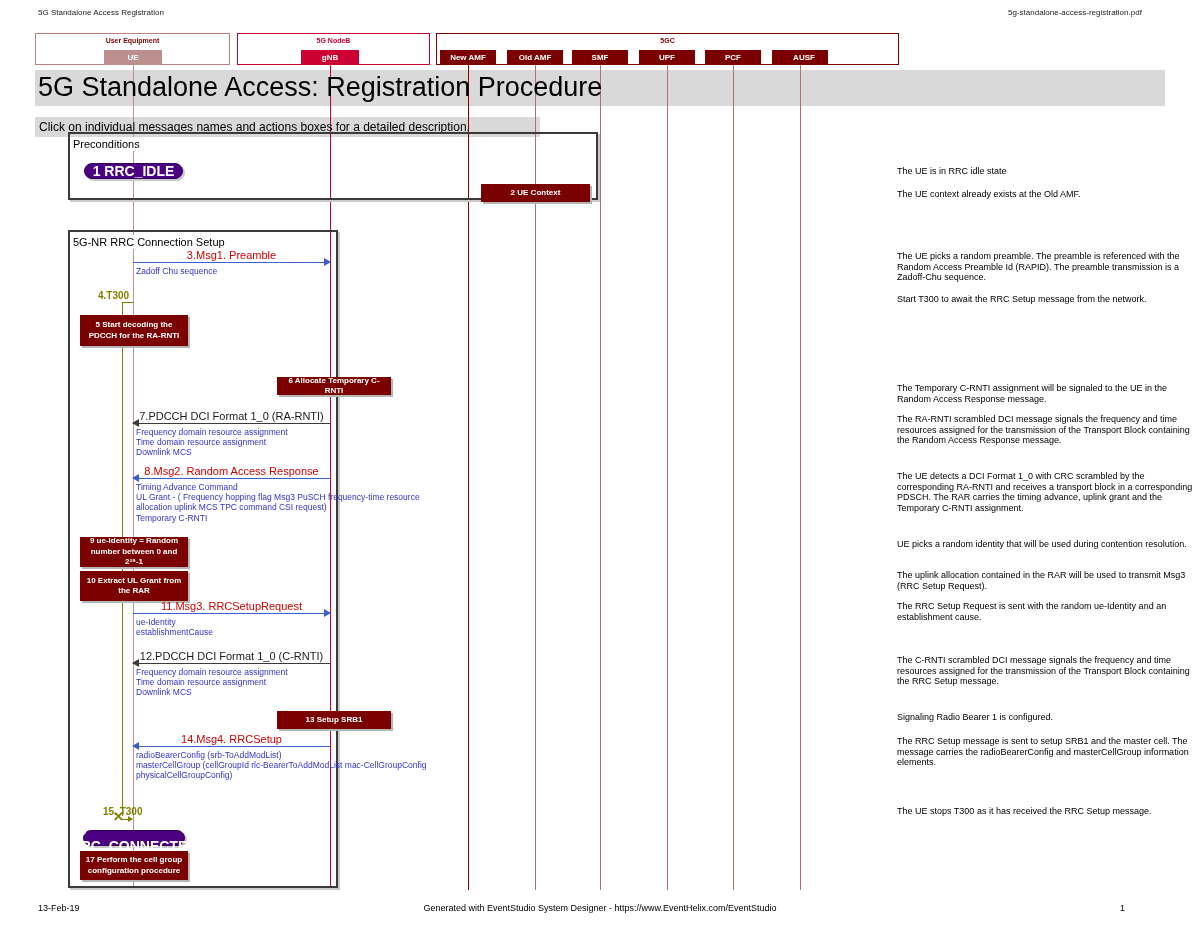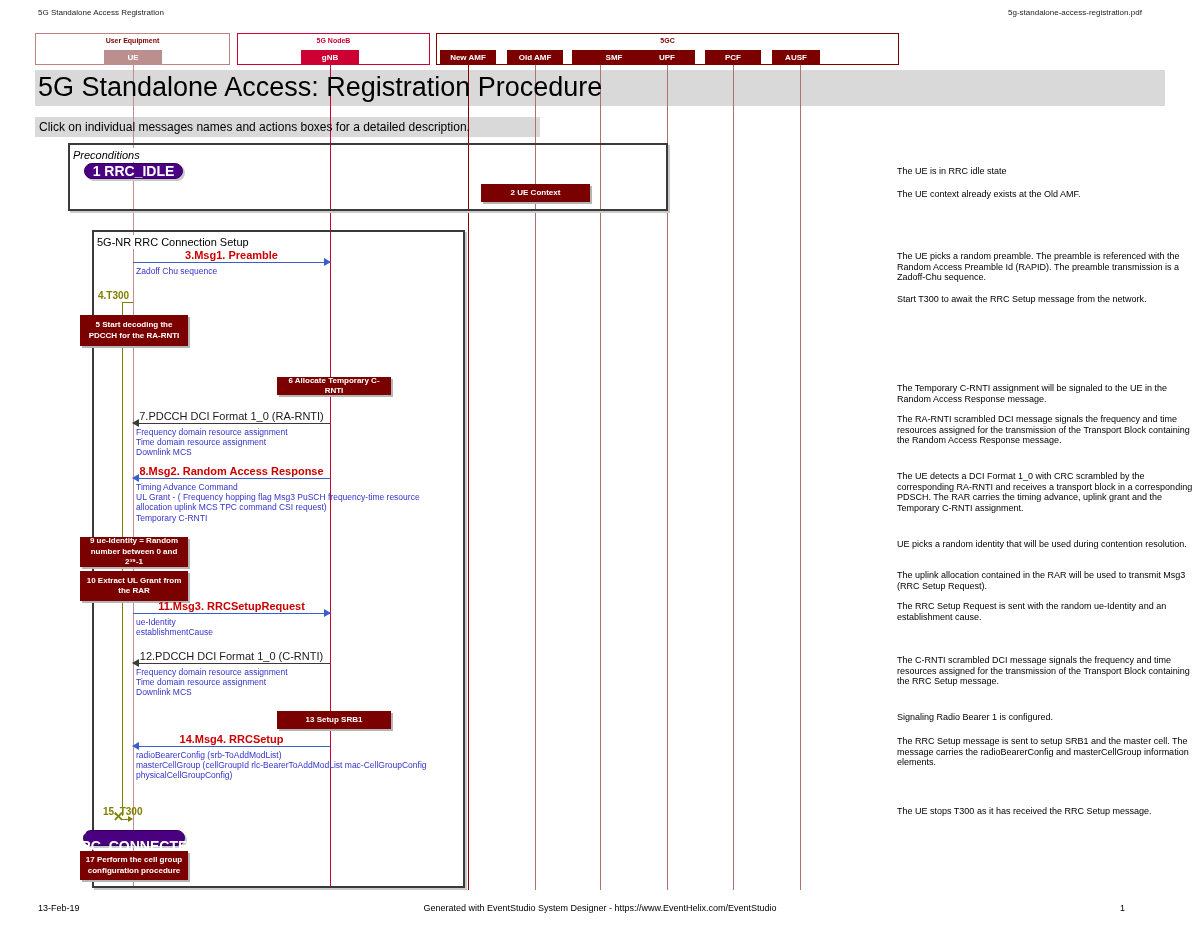--- a/index.html
+++ b/index.html
@@ -16,21 +16,21 @@
   .dark{background:#7b0000;}
   .sectionbox{position:absolute;border:2px solid #3a3a3a;box-sizing:border-box;z-index:2;box-shadow:2px 2px 0 #c9c9c9;}
   .section-label{font-size:11px;color:#000;padding:1px 3px;display:inline-block;background:#fff;}
   .state{position:absolute;background:#4b0082;color:#fff;font-size:14px;font-weight:bold;border-radius:9px;
          display:flex;align-items:center;justify-content:center;z-index:4;border:1px solid #30005b;
          box-sizing:border-box;box-shadow:2px 2px 0 #c9c9c9;}
   .action{position:absolute;background:#7b0000;color:#fff;font-size:8px;font-weight:bold;text-align:center;
           display:flex;align-items:center;justify-content:center;line-height:1.3;z-index:4;
           padding:1px 3px;box-sizing:border-box;box-shadow:2px 2px 0 #b5b5b5;}
   .msg-label{position:absolute;left:133px;width:197px;text-align:center;font-size:11px;z-index:4;white-space:nowrap;}
-  .msg-label.red{color:#cc0000;font-weight:bold;}
+  .msg-label.red{color:#cc0000;}
   .msg-label.blk{color:#1a1a1a;}
   .msg-line{position:absolute;left:133px;width:197px;height:1px;background:currentColor;z-index:3;}
   .c-blue{color:#3a5fcd;}
   .c-dark{color:#3a3a3a;}
   .ah{position:absolute;width:0;height:0;border-top:4px solid transparent;border-bottom:4px solid transparent;top:-4px;}
   .ah-r{right:-1px;border-left:7px solid currentColor;}
   .ah-l{left:-1px;border-right:7px solid currentColor;}
   .params{position:absolute;left:136px;font-size:8.5px;color:#3333cc;white-space:pre-line;line-height:1.2;z-index:4;}
   .timer-label{position:absolute;color:#808000;font-size:10px;font-weight:bold;z-index:4;}
   .timer-line{position:absolute;background:#808000;z-index:3;}
@@ -68,35 +68,35 @@
   <div class="groupbox" style="left:237px;width:193px;border-color:#cc0033;">
     <div class="group-label" style="color:#cc0033;">5G NodeB</div>
   </div>
   <div class="instance" style="left:301px;width:58px;background:#cc0033;">gNB</div>
 
   <div class="groupbox" style="left:436px;width:463px;border-color:#7b0000;">
     <div class="group-label">5GC</div>
   </div>
   <div class="instance dark" style="left:440px;width:56px;">New AMF</div>
   <div class="instance dark" style="left:507px;width:56px;">Old AMF</div>
-  <div class="instance dark" style="left:572px;width:56px;padding-left:14px;">SMF</div>
+  <div class="instance dark" style="left:572px;width:56px;">SMF</div>
   <div class="instance dark" style="left:639px;width:56px;">UPF</div>
   <div class="instance dark" style="left:705px;width:56px;">PCF</div>
-  <div class="instance dark" style="left:772px;width:48px;">AUSF</div>
+  <div class="instance dark" style="left:772px;width:48px;padding-left:8px;">AUSF</div>
 
   <div id="title-text">5G Standalone Access: Registration Procedure</div>
   <div id="subtitle-text">Click on individual messages names and actions boxes for a detailed description.</div>
 
-  <div class="sectionbox" style="left:68px;top:143px;width:600px;height:68px;font-style:italic;">
+  <div class="sectionbox" style="left:68px;top:132px;width:530px;height:68px;">
     <span class="section-label">Preconditions</span>
   </div>
   <div class="state" style="left:84px;top:163px;width:99px;height:16px;">1 RRC_IDLE</div>
   <div class="action" style="left:481px;top:184px;width:109px;height:18px;">2 UE Context</div>
 
-  <div class="sectionbox" style="left:68px;top:230px;width:373px;height:658px;margin-left:24px;">
+  <div class="sectionbox" style="left:68px;top:230px;width:270px;height:658px;">
     <span class="section-label">5G-NR RRC Connection Setup</span>
   </div>
 
   <div class="msg-label red" style="top:249px;">3.Msg1. Preamble</div>
   <div class="msg-line c-blue" style="top:262px;">
       <span class="ah ah-r"></span>
     </div>
   <div class="params" style="top:266px;">Zadoff Chu sequence</div>
 
   <div class="timer-label" style="left:98px;top:290px;">4.T300</div>

